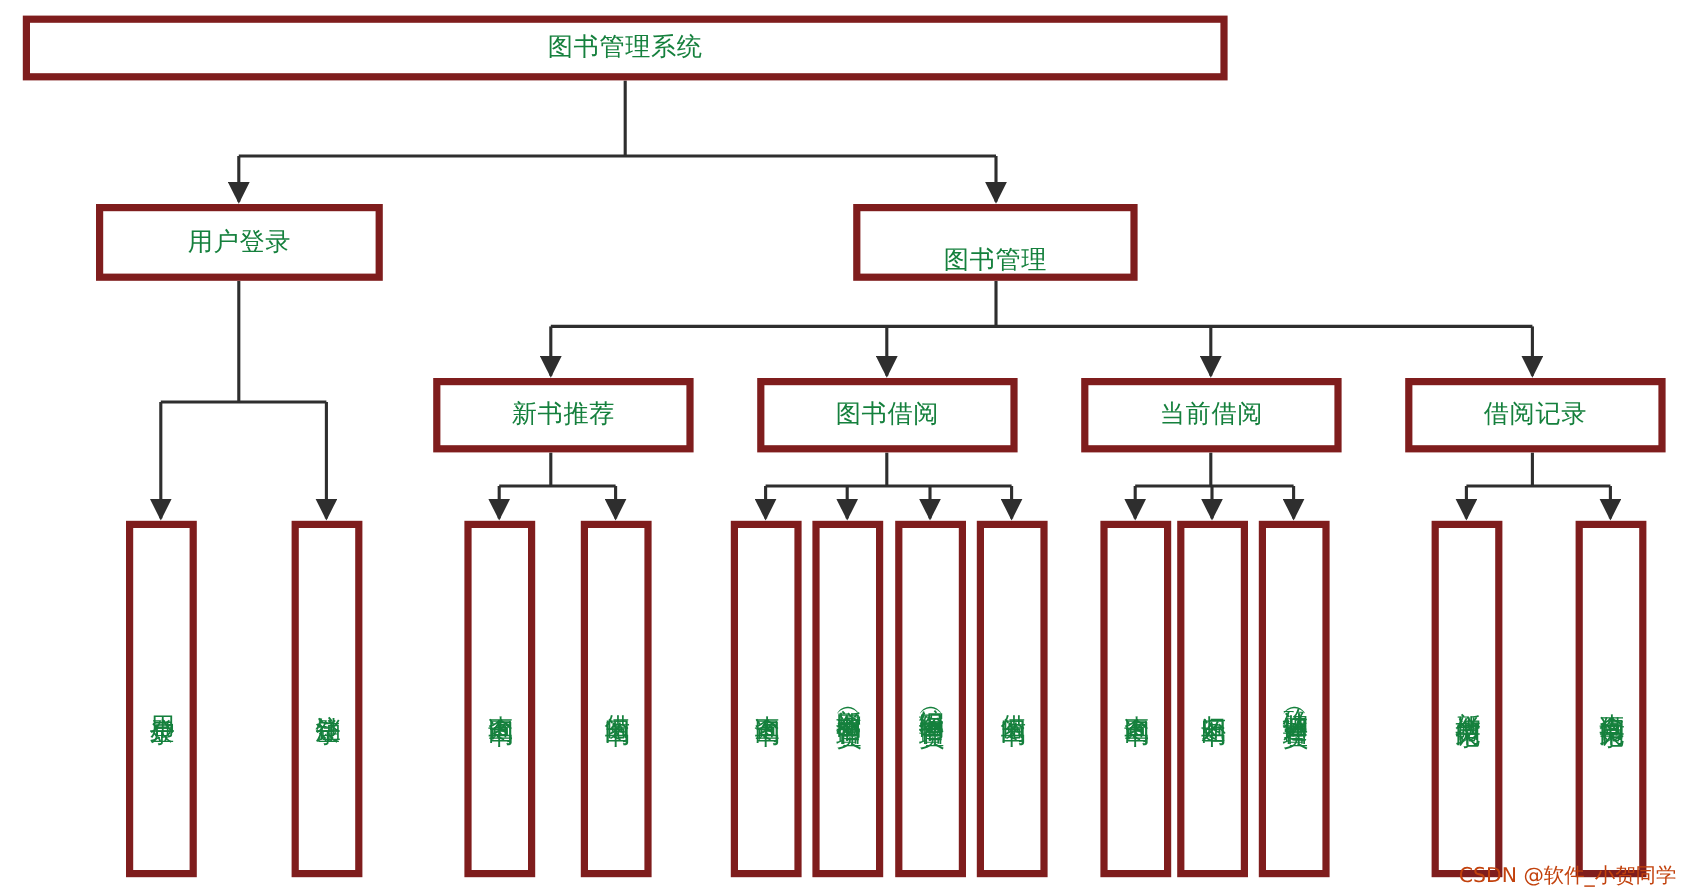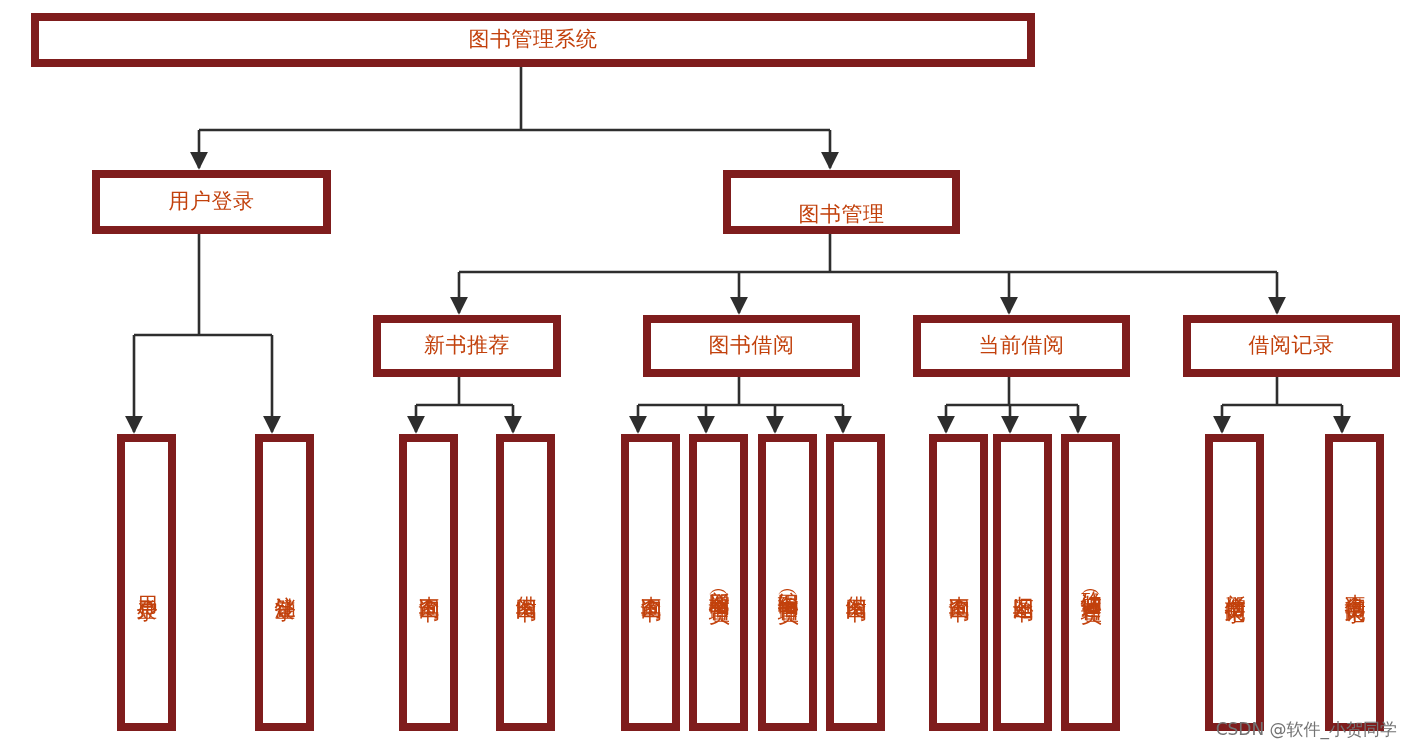--- a/index.html
+++ b/index.html
@@ -18,27 +18,26 @@
   #svg-layer {
     position: absolute;
     left: 0;
     top: 0;
     width: 1405px;
     height: 747px;
   }
   .node {
     position: absolute;
     box-sizing: border-box;
-    border: 8px solid #7f1d1d;
+    border: 6px solid #7f1d1d;
     background: #ffffff;
     display: flex;
     align-items: center;
     justify-content: center;
-    color: #c2410c;
-    margin-left: 12px;
+    color: #15803d;
   }
   .node .label-h {
     font-size: 21px;
     line-height: 1.1;
     letter-spacing: 0.5px;
     white-space: nowrap;
   }
   .node.leaf {
     align-items: center;
     justify-content: center;
@@ -50,21 +49,21 @@
     line-height: 1.32;
     letter-spacing: 2px;
     text-align: center;
     white-space: nowrap;
   }
   #watermark {
     position: absolute;
     right: 8px;
     bottom: 6px;
     font-size: 17px;
-    color: #737373;
+    color: #c2410c;
     white-space: nowrap;
     user-select: none;
   }
 </style>
 </head>
 <body>
 
 <div id="canvas">
 
   <svg id="svg-layer" viewBox="0 0 1405 747" xmlns="http://www.w3.org/2000/svg">
@@ -122,21 +121,21 @@
     <span class="label-h">图书管理系统</span>
   </div>
 
   <div class="node" style="left:80px; top:170px; width:239px; height:64px;">
     <span class="label-h">用户登录</span>
   </div>
   <div class="node" style="left:711px; top:170px; width:237px; height:64px;align-items:flex-end;">
     <span class="label-h">图书管理</span>
   </div>
 
-  <div class="node" style="left:361px; top:315px; width:188px; height:62px;">
+  <div class="node" style="left:361px; top:315px; width:217px; height:62px;">
     <span class="label-h">新书推荐</span>
   </div>
   <div class="node" style="left:631px; top:315px; width:217px; height:62px;">
     <span class="label-h">图书借阅</span>
   </div>
   <div class="node" style="left:1171px; top:315px; width:217px; height:62px;">
     <span class="label-h">借阅记录</span>
   </div>
   <div class="node" style="left:901px; top:315px; width:217px; height:62px;">
     <span class="label-h">当前借阅</span>

